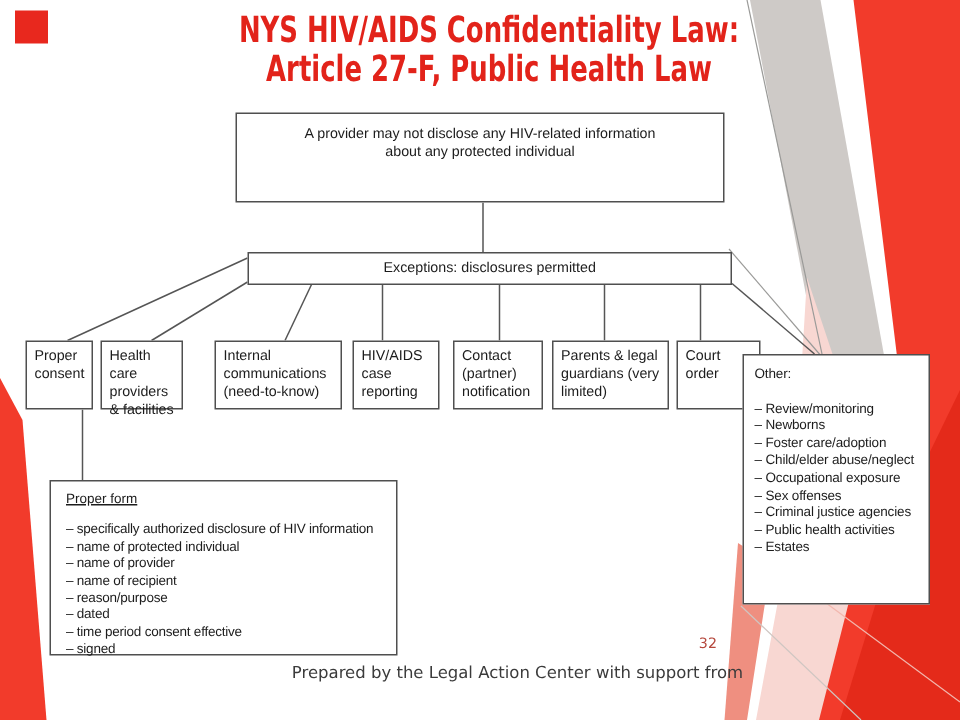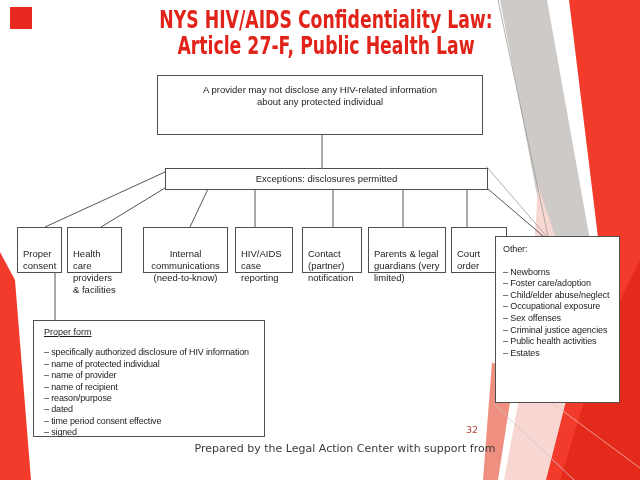--- a/index.html
+++ b/index.html
@@ -24,24 +24,24 @@
 
   
   .dbox{
     background:#ffffff;border:1px solid #4f4f4f;z-index:3;
     color:#1c1c1c;font-size:9.5px;line-height:12px;
   }
   .box-general{left:157px;top:75px;width:326px;height:60px;text-align:center;padding-top:8px;}
   .box-general .hd{font-weight:bold;margin-bottom:8px;}
   .box-exceptions{left:165px;top:168px;width:323px;height:22px;text-align:center;line-height:20px;}
 
-  .rowbox{top:227px;height:46px;padding:20px 5px;}
+  .rowbox{top:227px;height:46px;padding:4px 5px;}
   .rb1{left:17px;width:45px;}
   .rb2{left:67px;width:55px;}
-  .rb3{left:143px;width:85px;text-align:center;}
+  .rb3{left:143px;width:85px;text-align:left;}
   .rb4{left:235px;width:58px;}
   .rb5{left:302px;width:60px;}
   .rb6{left:368px;width:78px;}
   .rb7{left:451px;width:56px;}
 
   .box-other{left:495px;top:236px;width:125px;height:167px;padding:7px 3px 0 7px;
     font-size:9px;line-height:11.6px;letter-spacing:-0.1px;}
   .box-other .hd{margin-bottom:11px;}
   .box-other .item{white-space:nowrap;}
 
@@ -113,20 +113,21 @@
   <div class="abs dbox rowbox rb1">Proper consent</div>
   <div class="abs dbox rowbox rb2">Health care providers &amp; facilities</div>
   <div class="abs dbox rowbox rb3">Internal communications (need-to-know)</div>
   <div class="abs dbox rowbox rb4">HIV/AIDS case reporting</div>
   <div class="abs dbox rowbox rb5">Contact (partner) notification</div>
   <div class="abs dbox rowbox rb6">Parents &amp; legal guardians (very limited)</div>
   <div class="abs dbox rowbox rb7">Court order</div>
 
   <div class="abs dbox box-other">
     <div class="hd">Other:</div>
+    <div class="item">– Review/monitoring</div>
     <div class="item">– Newborns</div>
     <div class="item">– Foster care/adoption</div>
     <div class="item">– Child/elder abuse/neglect</div>
     <div class="item">– Occupational exposure</div>
     <div class="item">– Sex offenses</div>
     <div class="item">– Criminal justice agencies</div>
     <div class="item">– Public health activities</div>
     <div class="item">– Estates</div>
   </div>
 

